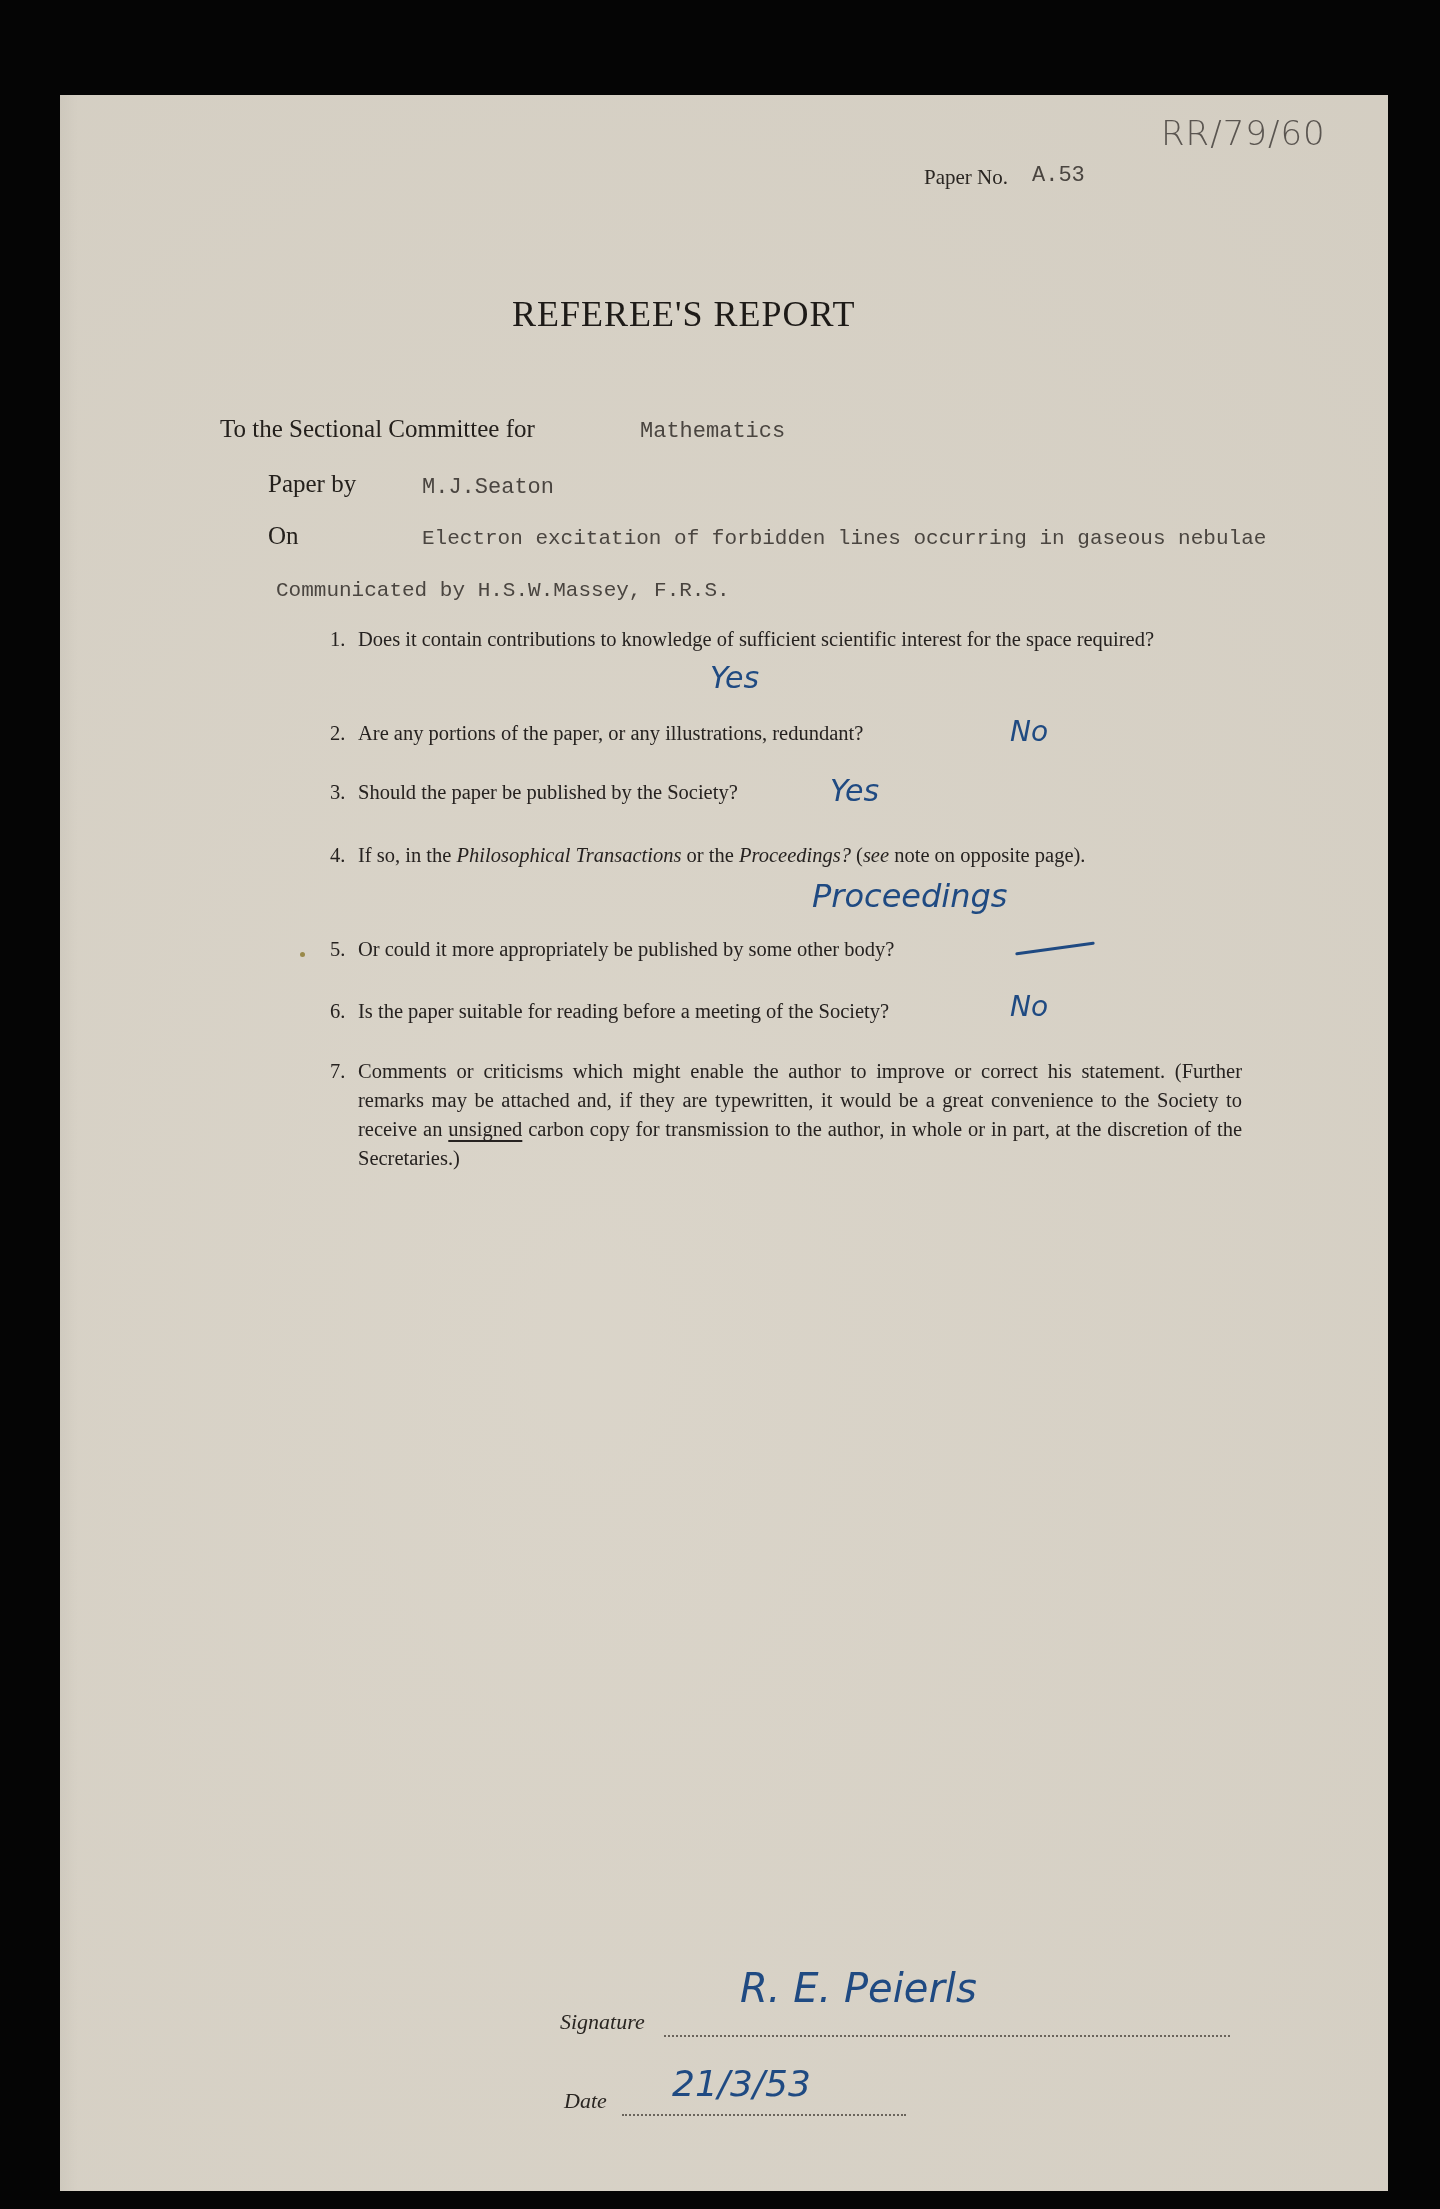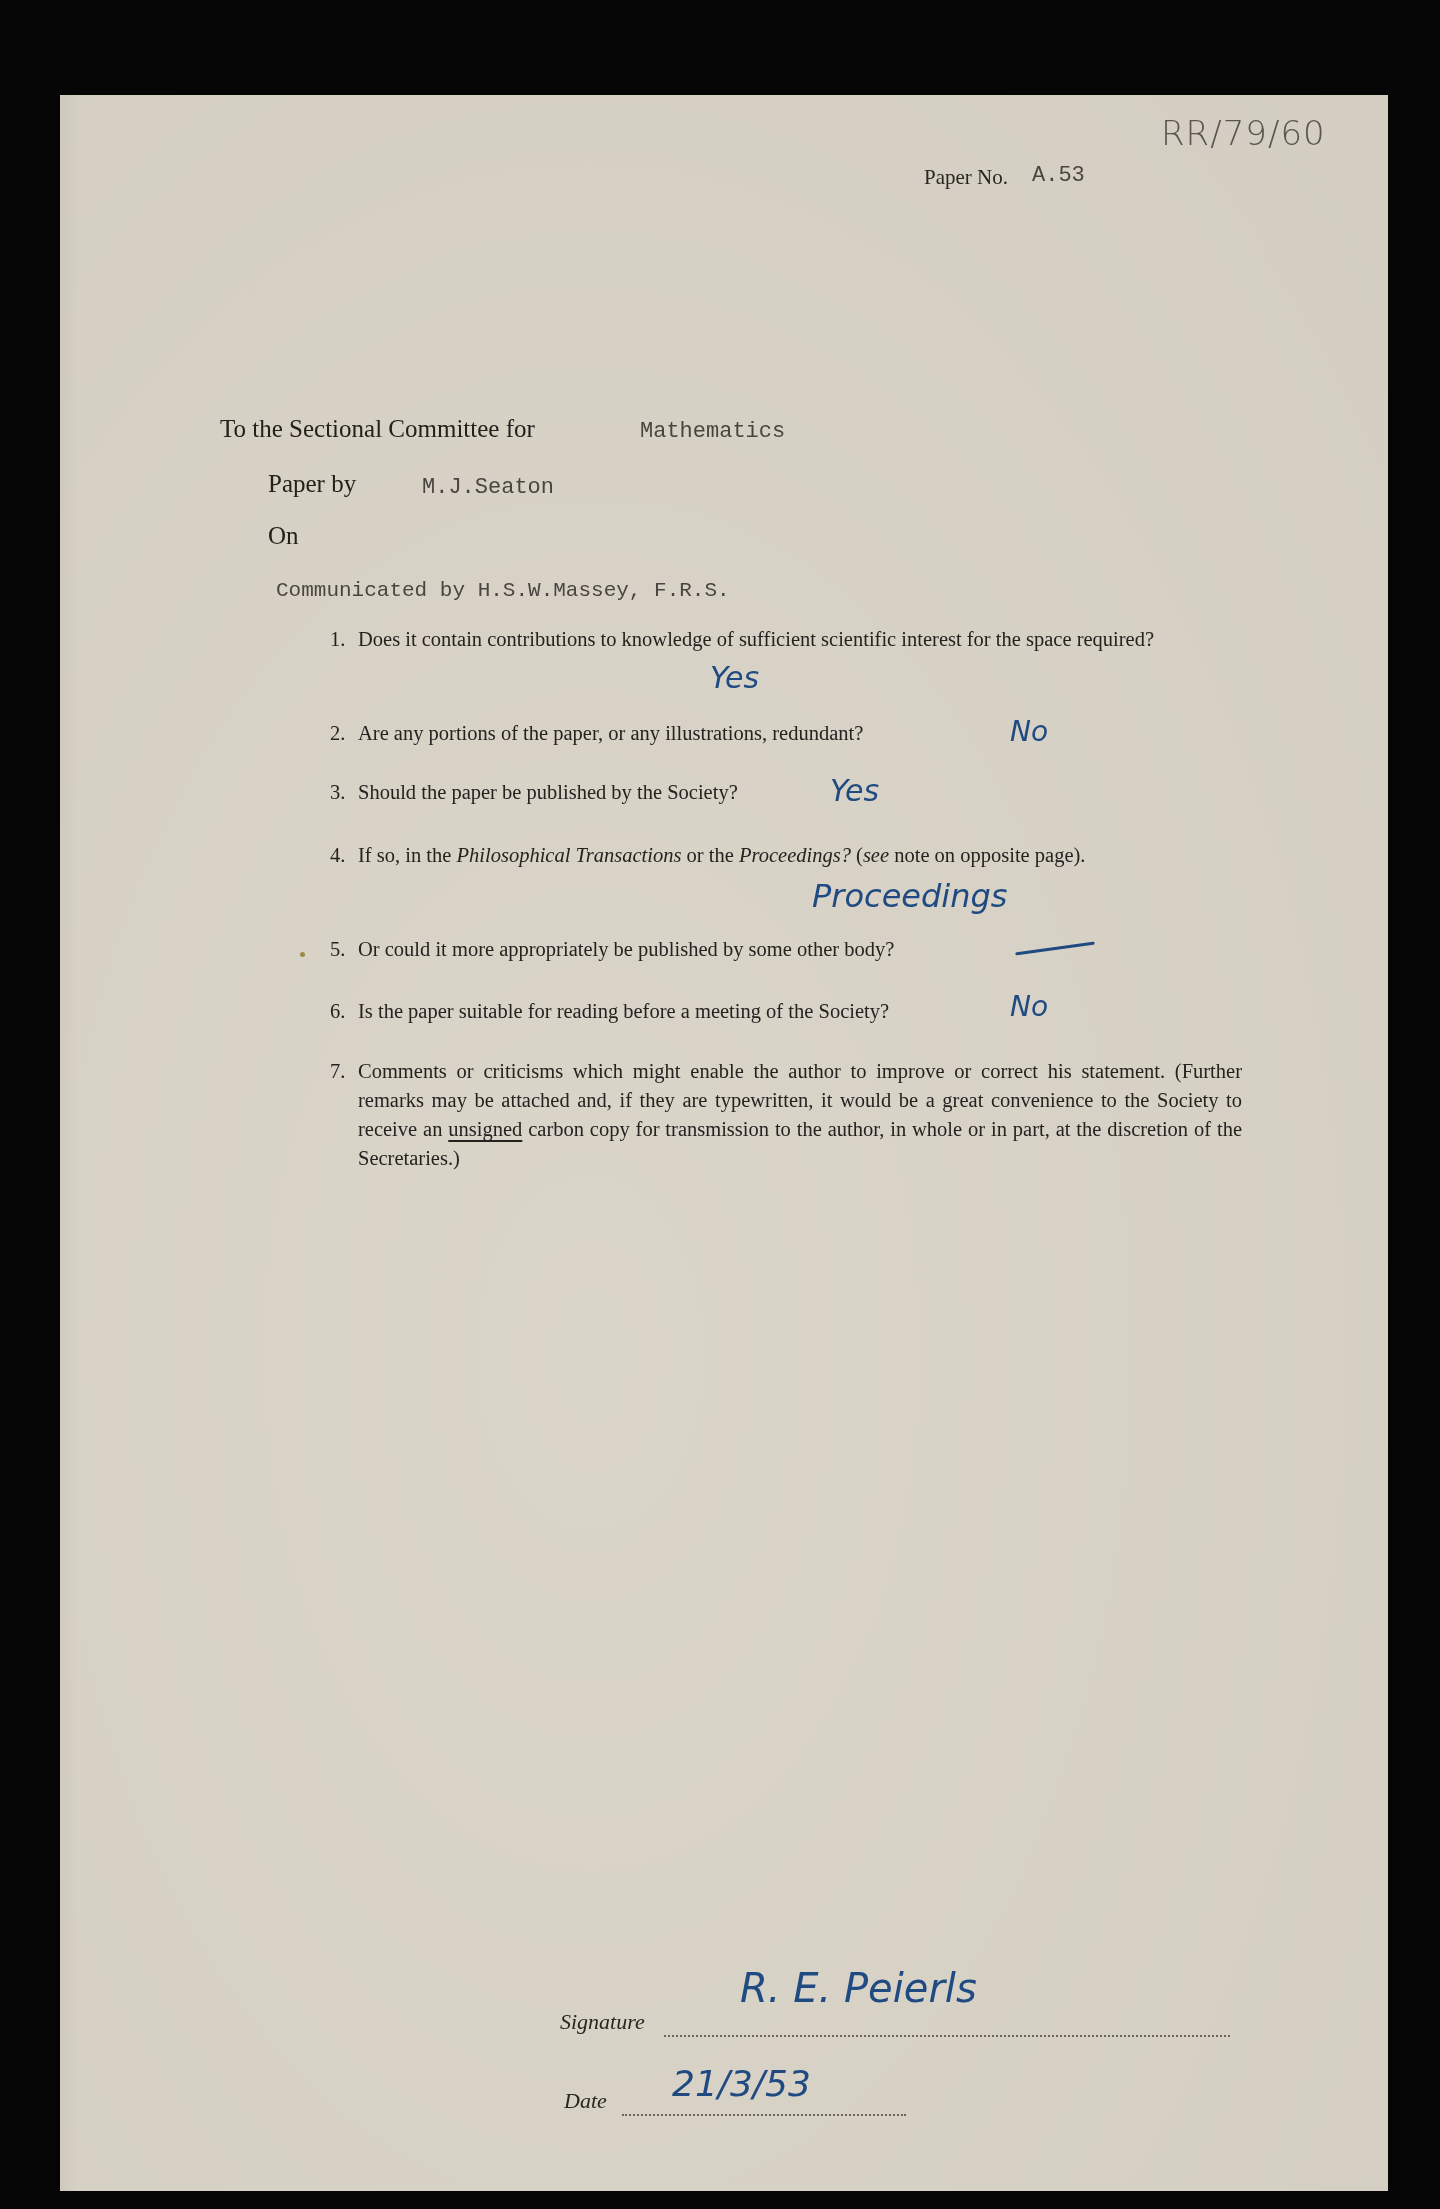--- a/index.html
+++ b/index.html
@@ -48,28 +48,30 @@
 </head>
 <body>
 
 <div class="page">
 
   <div class="abs pencil ref">RR/79/60</div>
 
   <div class="abs serif paperno-label">Paper No.</div>
   <div class="abs mono paperno-val">A.53</div>
 
+  <div class="abs serif title">REFEREE'S REPORT</div>
 
   <div class="abs lbl" style="left:160px; top:320px;text-align:center;">To the Sectional Committee for</div>
   <div class="abs mono typed" style="left:580px; top:324px;">Mathematics</div>
 
   <div class="abs lbl" style="left:208px; top:375px;">Paper by</div>
   <div class="abs mono typed" style="left:362px; top:380px;">M.J.Seaton</div>
 
   <div class="abs lbl" style="left:208px; top:427px;">On</div>
+  <div class="abs mono typed" style="left:362px; top:432px; font-size:21px;">Electron excitation of forbidden lines occurring in gaseous nebulae</div>
 
   <div class="abs mono typed" style="left:216px; top:484px; font-size:21px;">Communicated by H.S.W.Massey, F.R.S.</div>
 
   <div class="q" style="top:530px;">
     <span class="num">1.</span>
     <span class="txt" style="padding-left:28px; text-indent:0;">
         <span style="display:block; text-indent:0; margin-left:0;">Does it contain contributions to knowledge of sufficient scientific interest for the space required?</span>
       </span>
   </div>
   <div class="ans hand" style="left:650px; top:565px;">Yes</div>

